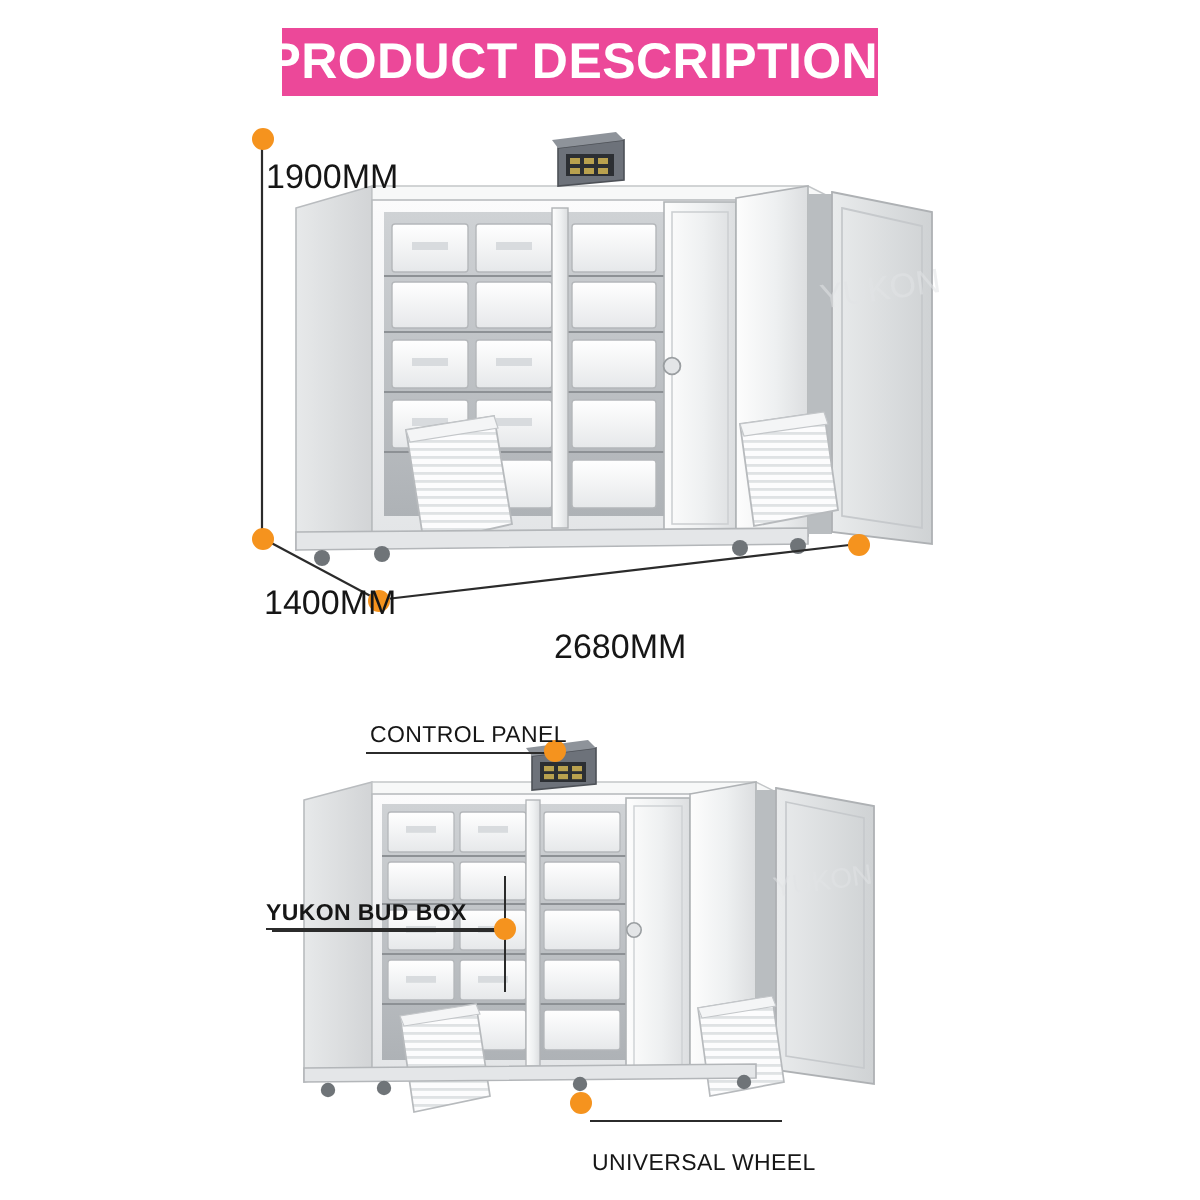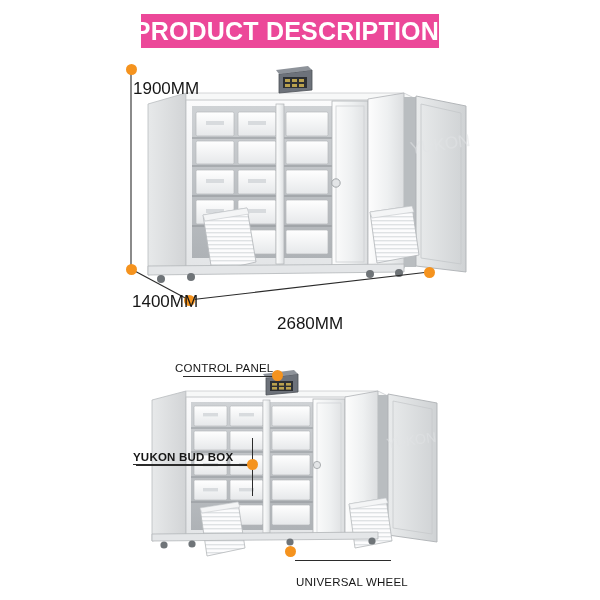--- a/index.html
+++ b/index.html
@@ -55,21 +55,21 @@
     color: #161616;
     white-space: nowrap;
   }
   .dim-label { font-size: 17px; }
   .callout-label { font-size: 11.5px; letter-spacing: 0.2px; }
 
   #dim-height-label { left: 133px; top: 79px; }
   #dim-depth-label  { left: 132px; top: 292px; }
   #dim-width-label  { left: 277px; top: 301px; margin-top: 13px; }
 
-  #callout-control-label   { left: 175px; top: 362px; text-align: center; }
+  #callout-control-label   { left: 185px; top: 362px; text-align: center; }
   #callout-budbox-label    { left: 133px; top: 451px; font-weight: bold; }
   #callout-wheel-label     { left: 296px; top: 576px; }
 
   
   .dot {
     position: absolute;
     width: 11px;
     height: 11px;
     border-radius: 50%;
     background: #f5931e;

